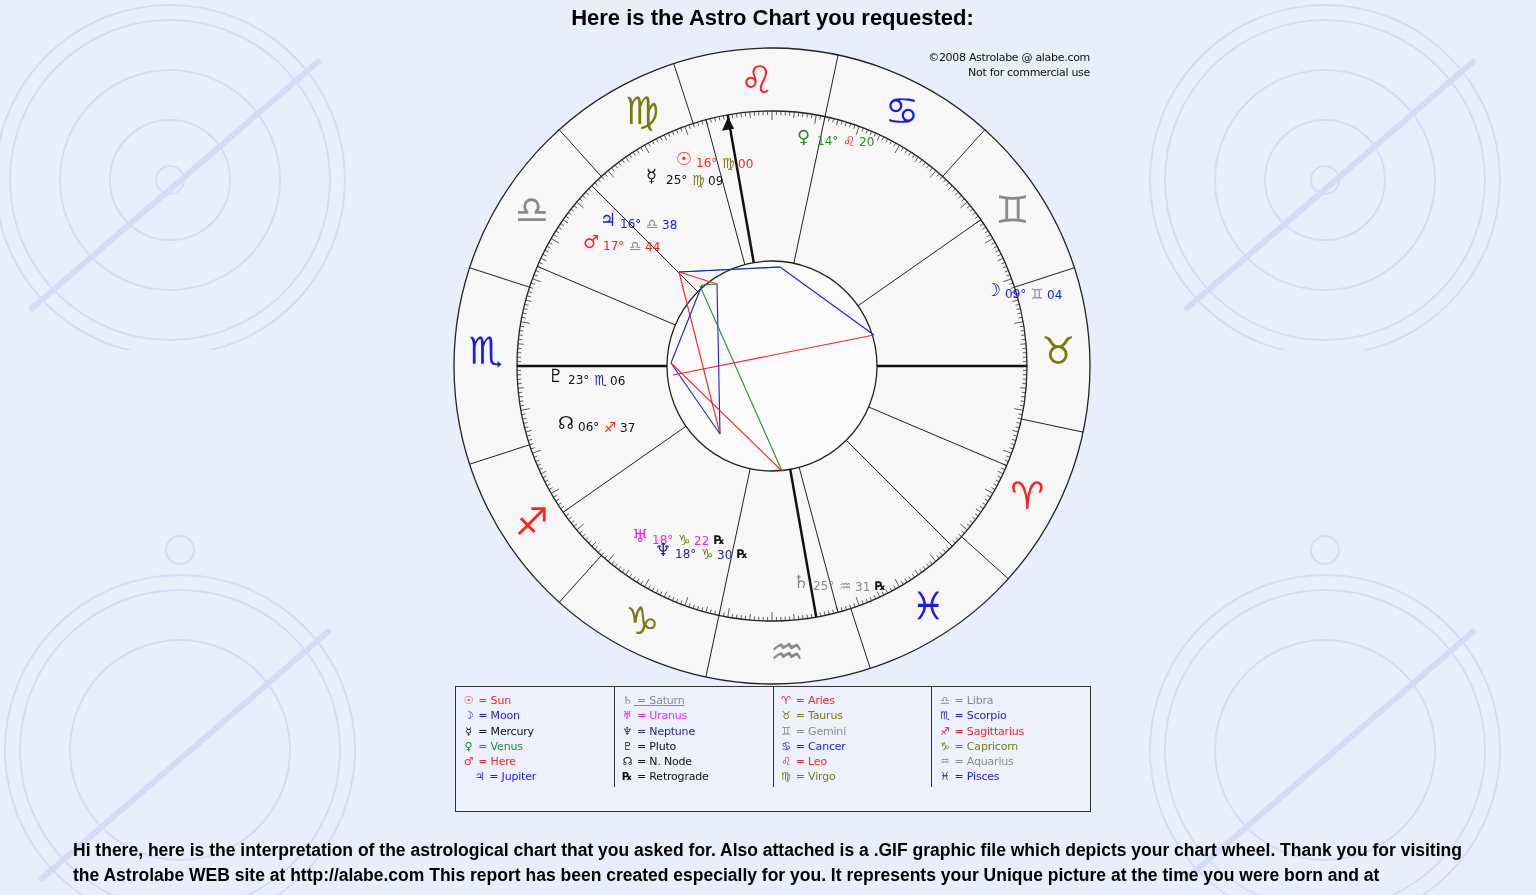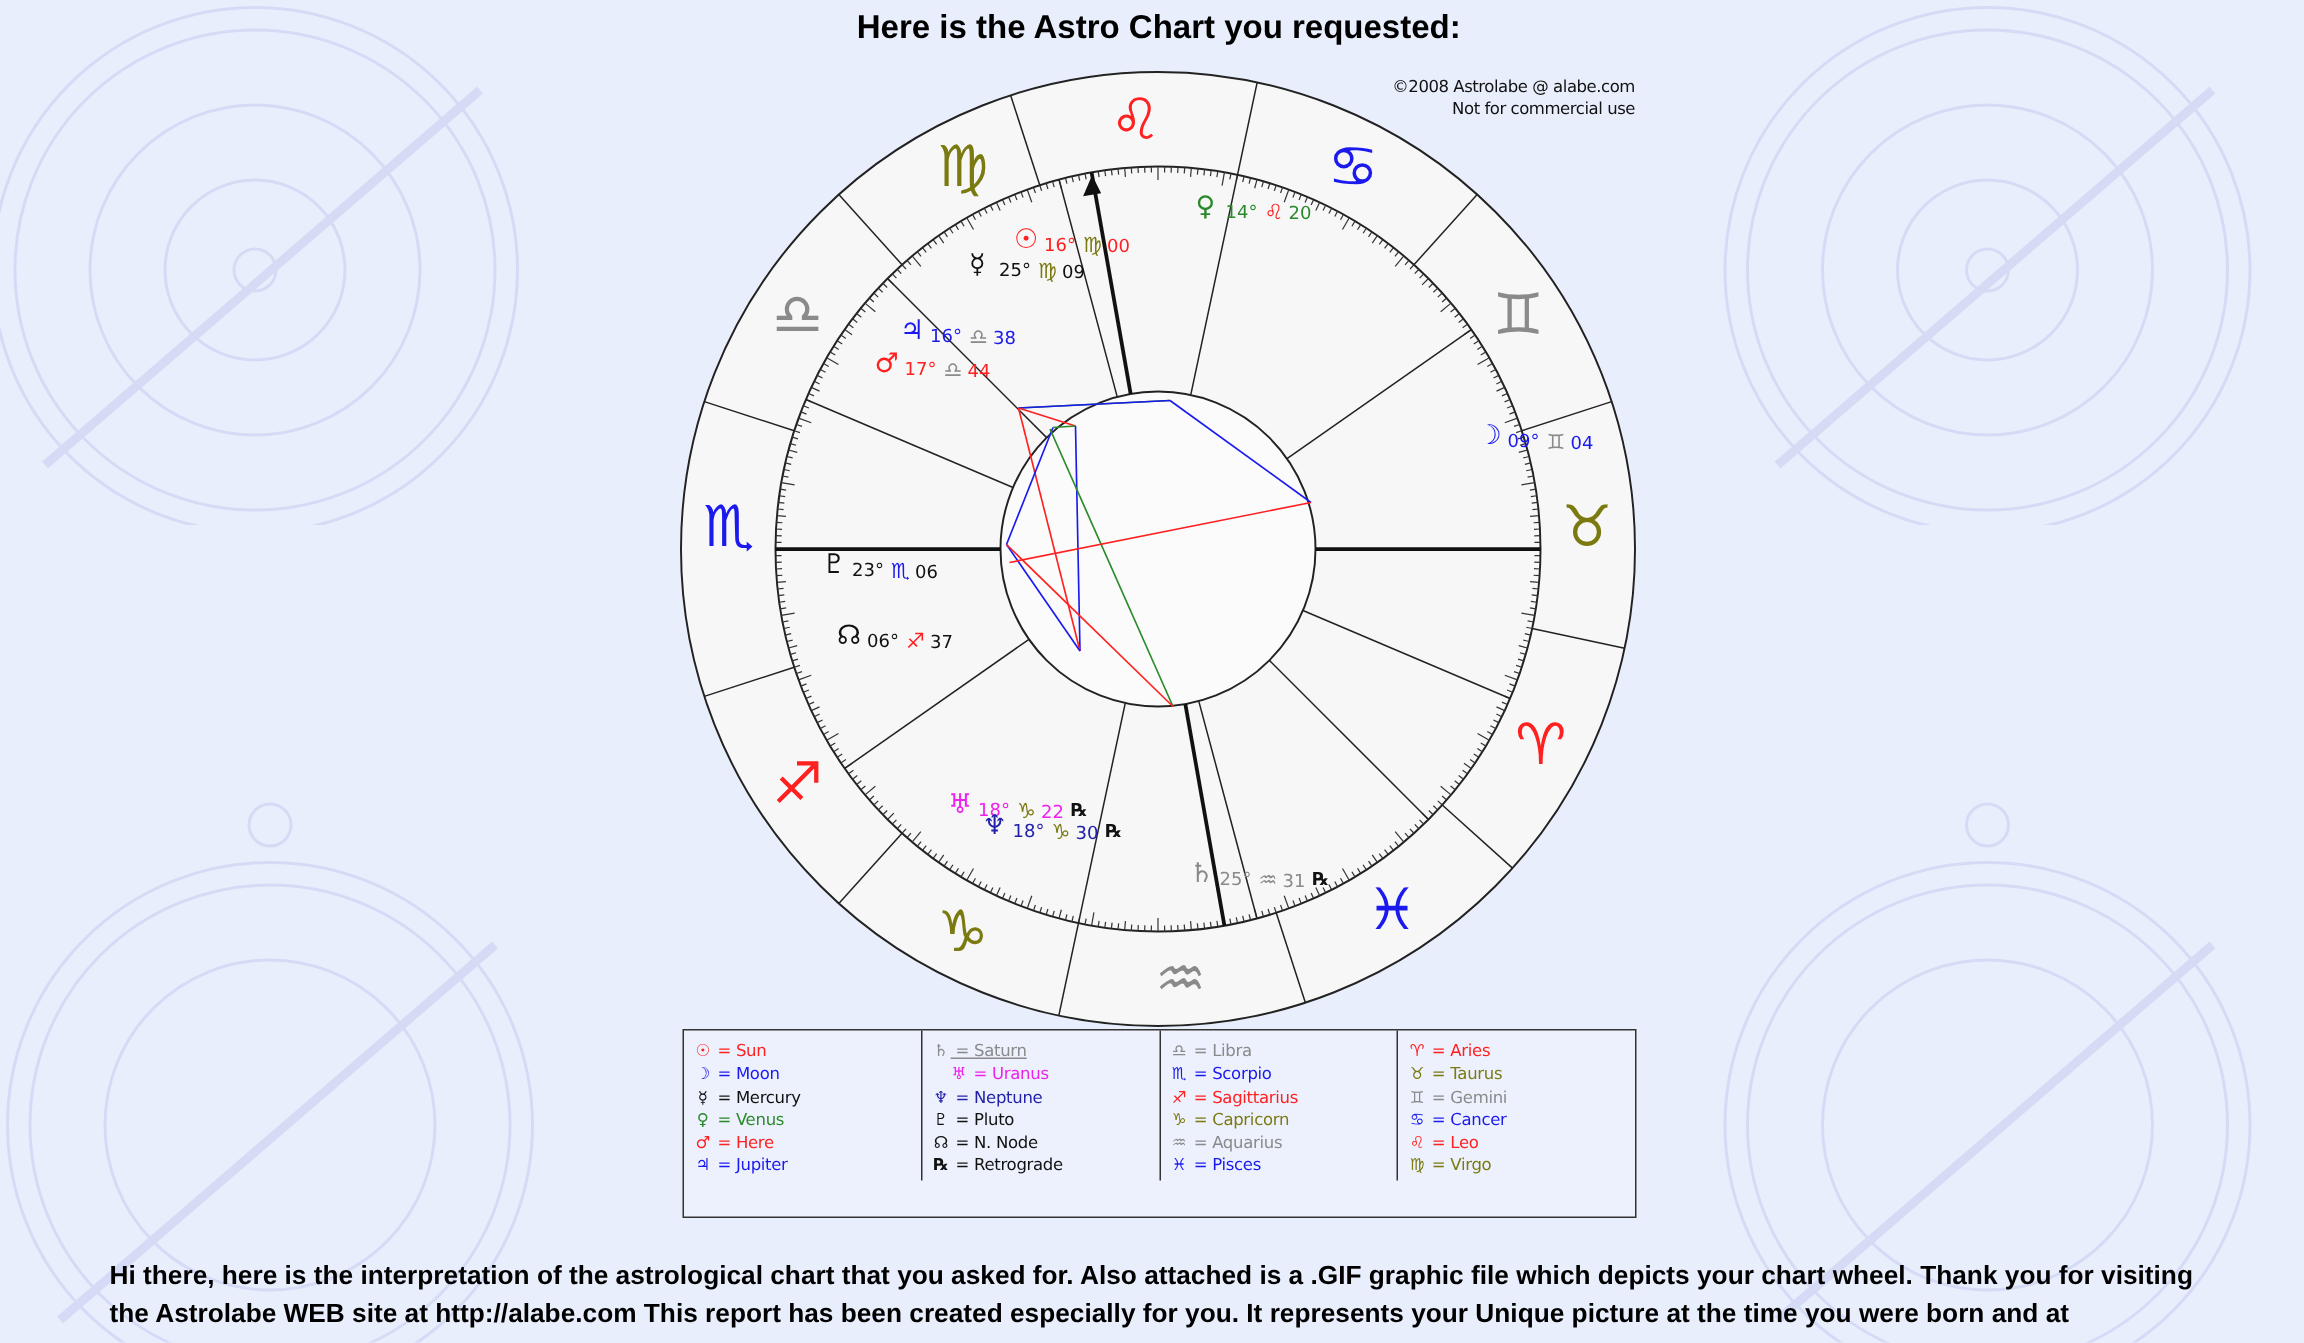--- a/index.html
+++ b/index.html
@@ -582,42 +582,42 @@
 </div>
 
 <div class="legend">
   <div class="legend-cols" id="legend-cols">
     <div class="legend-col">
         <div class="legend-item" style="color: rgb(255, 32, 32);"><span class="sym">☉</span><span> = Sun</span></div>
         <div class="legend-item" style="color: rgb(26, 26, 238);"><span class="sym">☽</span><span> = Moon</span></div>
         <div class="legend-item" style="color: rgb(17, 17, 17);"><span class="sym">☿</span><span> = Mercury</span></div>
         <div class="legend-item" style="color: rgb(42, 138, 42);"><span class="sym">♀</span><span> = Venus</span></div>
         <div class="legend-item" style="color: rgb(255, 32, 32);"><span class="sym">♂</span><span> = Here</span></div>
-        <div class="legend-item" style="color: rgb(26, 26, 238);"><span class="sym">♃</span><span> = Jupiter</span></div>
+        <div class="legend-item" style="color: rgb(26, 26, 238); margin-left: 11px;"><span class="sym">♃</span><span> = Jupiter</span></div>
       </div>
     <div class="legend-col">
         <div class="legend-item" style="color: rgb(138, 138, 138); text-decoration: underline;"><span class="sym">♄</span><span> = Saturn</span></div>
-        <div class="legend-item" style="color: rgb(238, 34, 238); margin-left: 12px;"><span class="sym">♅</span><span> = Uranus</span></div>
+        <div class="legend-item" style="color: rgb(238, 34, 238);"><span class="sym">♅</span><span> = Uranus</span></div>
         <div class="legend-item" style="color: rgb(34, 34, 170);"><span class="sym">♆</span><span> = Neptune</span></div>
         <div class="legend-item" style="color: rgb(17, 17, 17);"><span class="sym">♇</span><span> = Pluto</span></div>
         <div class="legend-item" style="color: rgb(17, 17, 17);"><span class="sym">☊</span><span> = N. Node</span></div>
         <div class="legend-item" style="color: rgb(17, 17, 17);"><span class="sym">℞</span><span> = Retrograde</span></div>
+      </div>
+    <div class="legend-col">
+        <div class="legend-item" style="color: rgb(255, 32, 32);"><span class="sym">♈</span><span> = Aries</span></div>
+        <div class="legend-item" style="color: rgb(122, 122, 16);"><span class="sym">♉</span><span> = Taurus</span></div>
+        <div class="legend-item" style="color: rgb(138, 138, 138);"><span class="sym">♊</span><span> = Gemini</span></div>
+        <div class="legend-item" style="color: rgb(26, 26, 238);"><span class="sym">♋</span><span> = Cancer</span></div>
+        <div class="legend-item" style="color: rgb(255, 32, 32);"><span class="sym">♌</span><span> = Leo</span></div>
+        <div class="legend-item" style="color: rgb(122, 122, 16);"><span class="sym">♍</span><span> = Virgo</span></div>
       </div>
     <div class="legend-col">
         <div class="legend-item" style="color: rgb(138, 138, 138);"><span class="sym">♎</span><span> = Libra</span></div>
         <div class="legend-item" style="color: rgb(26, 26, 238);"><span class="sym">♏</span><span> = Scorpio</span></div>
         <div class="legend-item" style="color: rgb(255, 32, 32);"><span class="sym">♐</span><span> = Sagittarius</span></div>
         <div class="legend-item" style="color: rgb(122, 122, 16);"><span class="sym">♑</span><span> = Capricorn</span></div>
         <div class="legend-item" style="color: rgb(138, 138, 138);"><span class="sym">♒</span><span> = Aquarius</span></div>
         <div class="legend-item" style="color: rgb(26, 26, 238);"><span class="sym">♓</span><span> = Pisces</span></div>
       </div>
-    <div class="legend-col">
-        <div class="legend-item" style="color: rgb(255, 32, 32);"><span class="sym">♈</span><span> = Aries</span></div>
-        <div class="legend-item" style="color: rgb(122, 122, 16);"><span class="sym">♉</span><span> = Taurus</span></div>
-        <div class="legend-item" style="color: rgb(138, 138, 138);"><span class="sym">♊</span><span> = Gemini</span></div>
-        <div class="legend-item" style="color: rgb(26, 26, 238);"><span class="sym">♋</span><span> = Cancer</span></div>
-        <div class="legend-item" style="color: rgb(255, 32, 32);"><span class="sym">♌</span><span> = Leo</span></div>
-        <div class="legend-item" style="color: rgb(122, 122, 16);"><span class="sym">♍</span><span> = Virgo</span></div>
-      </div>
   </div>
 </div>
 
 <div class="body-text">Hi there, here is the interpretation of the astrological chart that you asked for. Also attached is a .GIF graphic file which depicts your chart wheel. Thank you for visiting the Astrolabe WEB site at http://alabe.com This report has been created especially for you. It represents your Unique picture at the time you were born and at</div>
 
 </body></html>

